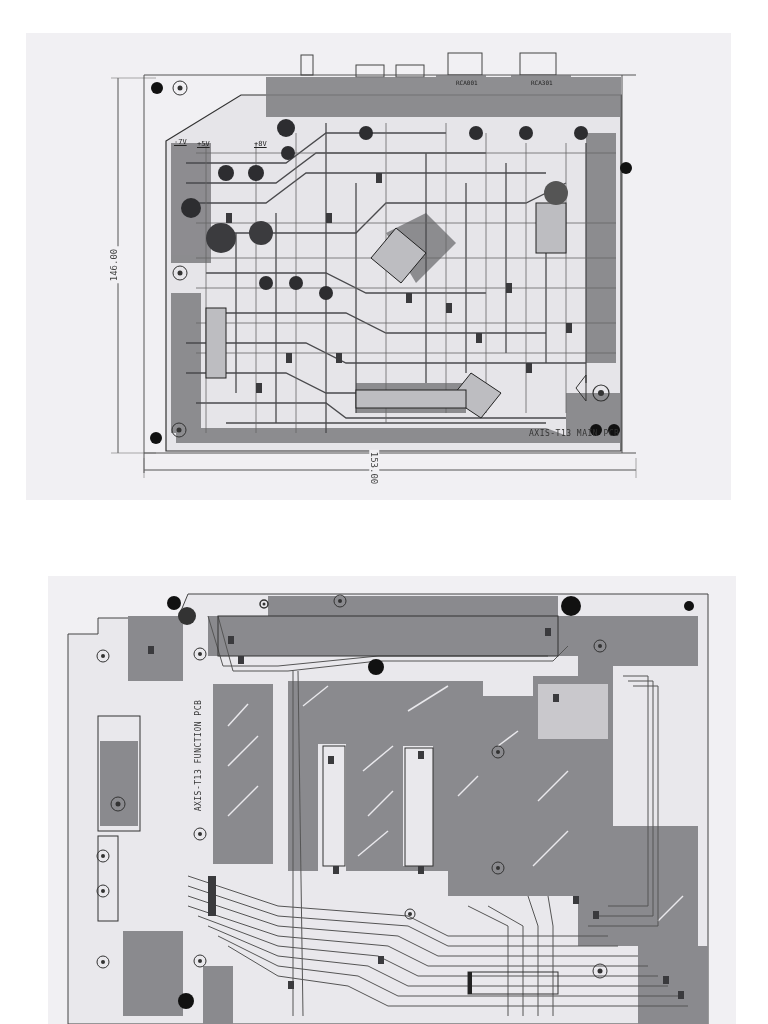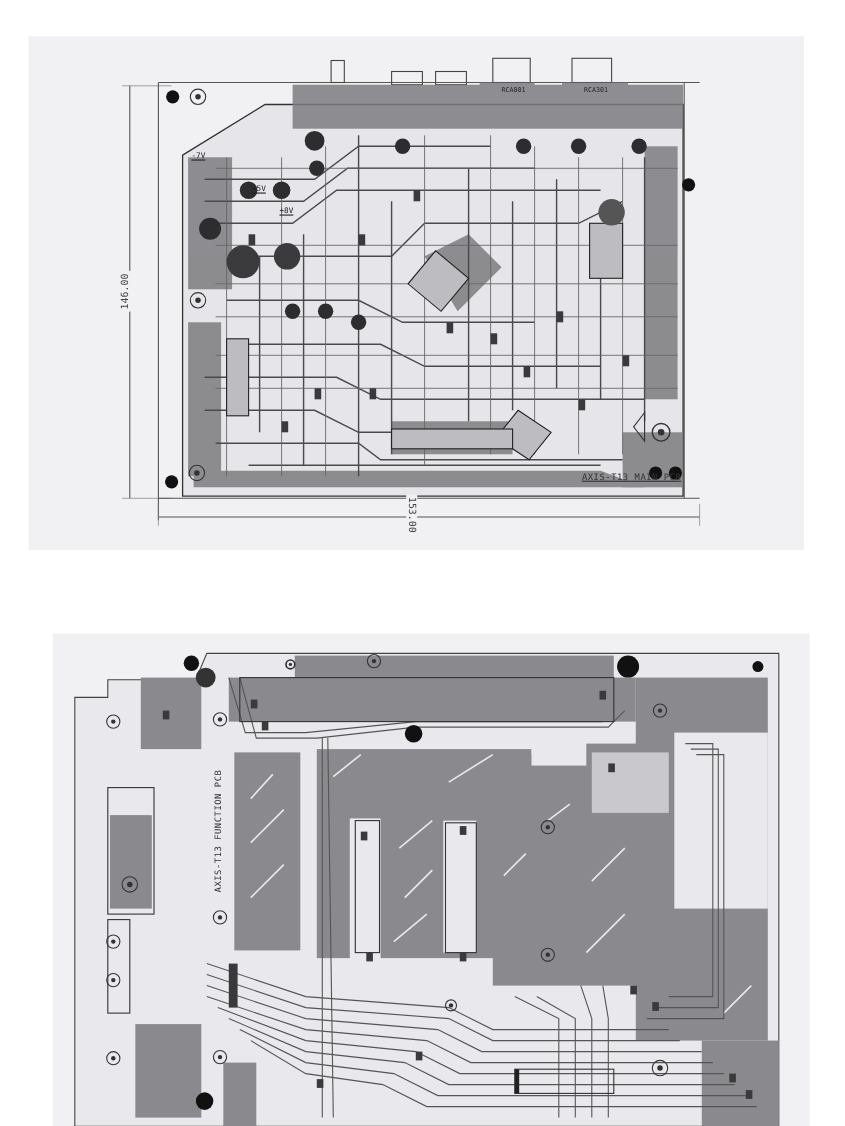--- a/index.html
+++ b/index.html
@@ -141,24 +141,24 @@
         <circle cx="153" cy="397" r="2.5" fill="#333"></circle>
       <circle cx="570" cy="397" r="6" fill="#111"></circle>
         <circle cx="588" cy="397" r="6" fill="#111"></circle>
       <circle cx="575" cy="360" r="8" fill="none" stroke="#333" stroke-width="1.2"></circle>
         <circle cx="575" cy="360" r="3" fill="#333"></circle>
       <polygon points="550,355 560,342 560,368" fill="none" stroke="#333" stroke-width="1"></polygon>
     </g>
   </svg>
   <span class="lbl dim-v" style="left:70px;top:227px;">146.00</span>
   <span class="lbl dim-h" style="left:330px;top:430px;">153.00</span>
-  <span class="lbl pcb-name" style="left:503px;top:396px;text-decoration:underline;">AXIS-T13 MAIN PCB</span>
+  <span class="lbl pcb-name" style="left:503px;top:396px;">AXIS-T13 MAIN PCB</span>
   <span class="lbl volt" style="left:148px;top:105px;">-7V</span>
-  <span class="lbl volt" style="left:203px;top:107px;margin-top:28px;">+5V</span>
-  <span class="lbl volt" style="left:228px;top:107px;margin-top:48px;">+8V</span>
+  <span class="lbl volt" style="left:171px;top:107px;">+5V</span>
+  <span class="lbl volt" style="left:228px;top:107px;">+8V</span>
   <span class="lbl conn" style="left:430px;top:46px;">RCA001</span>
   <span class="lbl conn" style="left:505px;top:46px;">RCA301</span>
 </div>
 
 <div class="sheet" style="left:48px;top:576px;width:688px;height:448px;">
   <svg class="board-svg" width="688" height="448" viewBox="0 0 688 448">
 
     <path d="M20,58 L20,448 L660,448 L660,18 L140,18 L130,42 L50,42 L50,58 Z" fill="#e9e8ec" stroke="#444" stroke-width="1"></path>
 
     <g fill="#8a8a8e">

